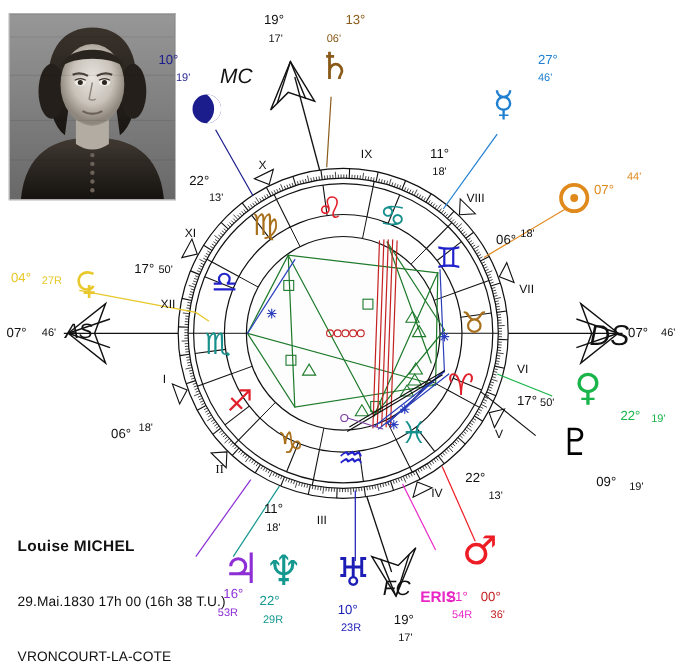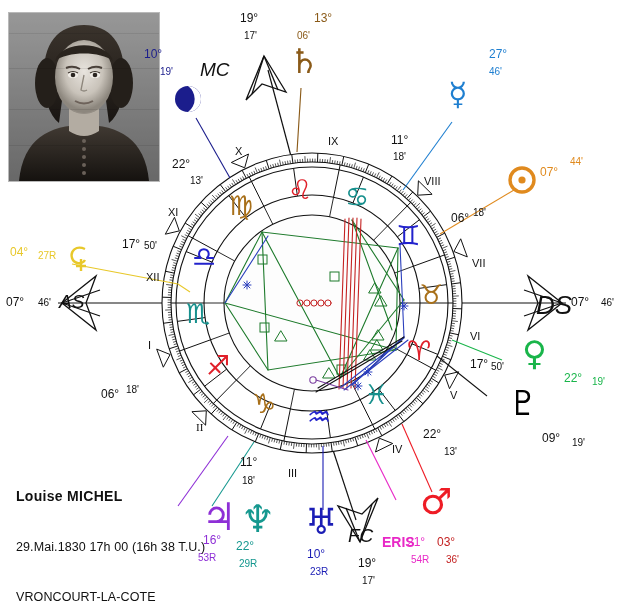--- a/index.html
+++ b/index.html
@@ -732,21 +732,21 @@
 
   <div class="glyph" style="left:522px;top:336px;font-size:34px;color:#19b54a;">♀</div>
   <div class="lbl deg" style="left:564px;top:372px;color:#19b54a;">22°</div>
   <div class="lbl min" style="left:592px;top:377px;color:#19b54a;">19'</div>
 
   <div class="glyph" style="left:508px;top:386px;font-size:34px;color:#000;">♇</div>
   <div class="lbl deg" style="left:542px;top:432px;color:#111;">09°</div>
   <div class="lbl min" style="left:572px;top:438px;color:#111;">19'</div>
 
   <div class="glyph" style="left:420px;top:484px;font-size:36px;color:#ee1c25;">♂</div>
-  <div class="lbl deg" style="left:437px;top:536px;color:#c42222;">03°</div>
+  <div class="lbl deg" style="left:437px;top:536px;color:#c42222;">00°</div>
   <div class="lbl min" style="left:446px;top:555px;color:#c42222;">36'</div>
 
   <div class="lbl" style="left:382px;top:511px;font-size:14px;font-weight:bold;color:#e827c6;margin-top:24px;">ERIS</div>
   <div class="lbl deg" style="left:407px;top:536px;color:#e827c6;">21°</div>
   <div class="lbl min" style="left:411px;top:555px;color:#e827c6;">54R</div>
 
   <div class="glyph" style="left:305px;top:504px;font-size:36px;color:#1b1db5;">♅</div>
   <div class="lbl deg" style="left:307px;top:548px;color:#1b1db5;">10°</div>
   <div class="lbl min" style="left:310px;top:567px;color:#1b1db5;">23R</div>
 

